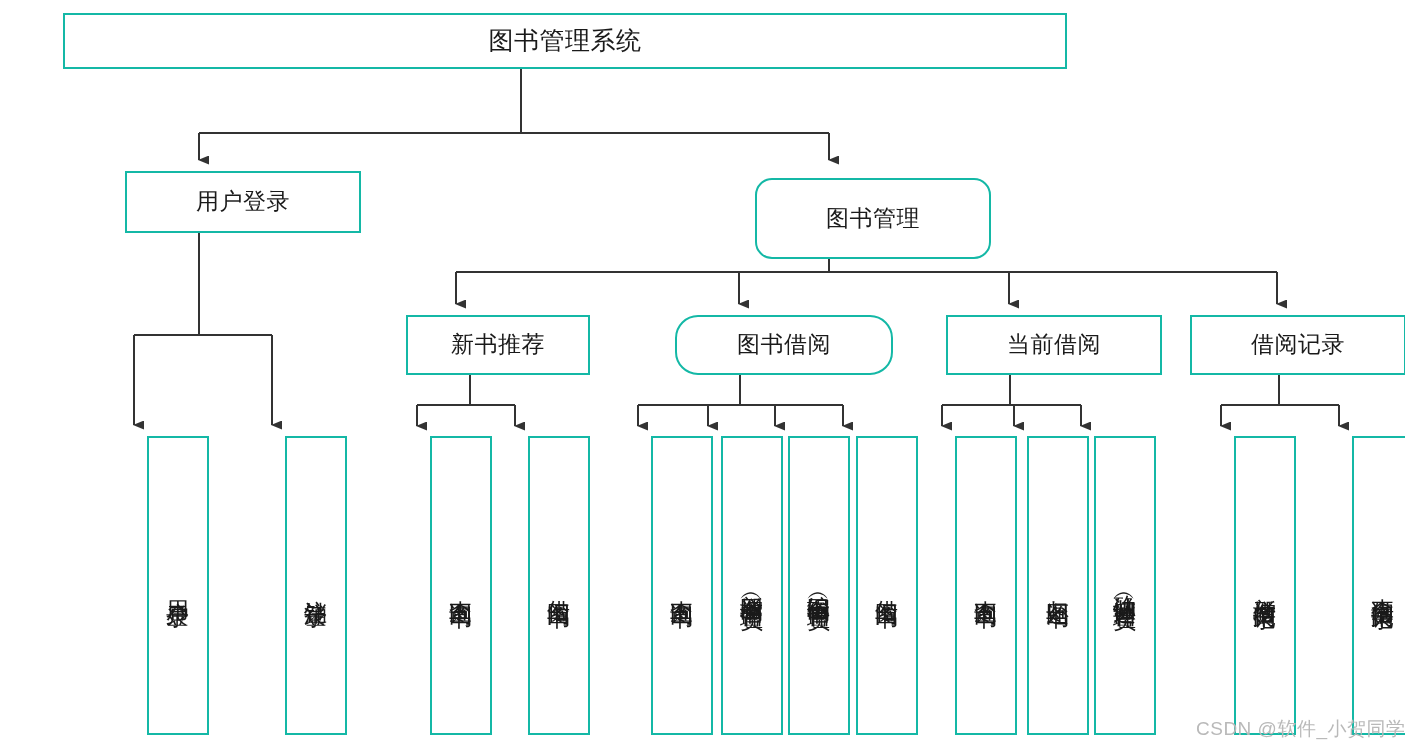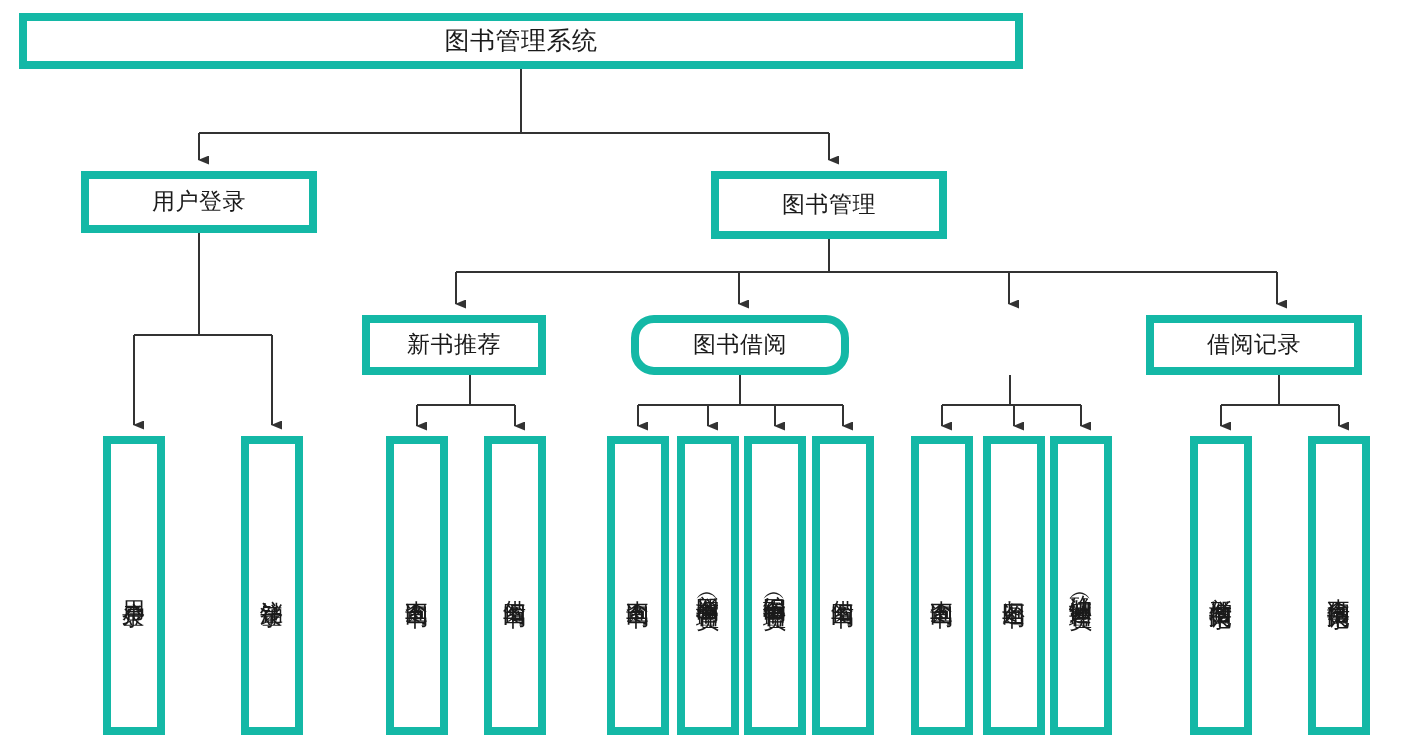--- a/index.html
+++ b/index.html
@@ -22,26 +22,27 @@
     position: absolute;
     left: 0;
     top: 0;
     width: 1405px;
     height: 747px;
     pointer-events: none;
   }
   .node {
     position: absolute;
     box-sizing: border-box;
-    border: 8px solid #14b8a6;
+    border: 2px solid #14b8a6;
     background: #ffffff;
     display: flex;
     align-items: center;
     justify-content: center;
     color: #1a1a1a;
+    margin-left: 44px;
   }
   .node .label {
     display: block;
     text-align: center;
     line-height: 1.18;
     letter-spacing: 0.5px;
   }
   .node.horizontal .label {
     writing-mode: horizontal-tb;
     font-size: 23px;
@@ -122,29 +123,32 @@
     </g>
   </svg>
 
   <div class="node horizontal" id="node-root" style="left: 19px; top: 13px; width: 1004px; height: 56px;">
     <span class="label">图书管理系统</span>
   </div>
 
   <div class="node horizontal" style="left: 81px; top: 171px; width: 236px; height: 62px;">
     <span class="label">用户登录</span>
   </div>
-  <div class="node horizontal" style="left: 711px; top: 171px; width: 236px; height: 68px;">
+  <div class="node horizontal" style="left: 711px; top: 178px; width: 236px; height: 81px; border-radius: 17px;">
     <span class="label">图书管理</span>
   </div>
 
   <div class="node horizontal" style="left: 362px; top: 315px; width: 184px; height: 60px;">
     <span class="label">新书推荐</span>
   </div>
   <div class="node horizontal" style="left: 631px; top: 315px; width: 218px; height: 60px; border-radius: 23px;">
     <span class="label">图书借阅</span>
+  </div>
+  <div class="node horizontal" style="left: 902px; top: 315px; width: 216px; height: 60px;">
+    <span class="label">当前借阅</span>
   </div>
   <div class="node horizontal" style="left: 1146px; top: 315px; width: 216px; height: 60px;">
     <span class="label">借阅记录</span>
   </div>
 
   <div class="node vertical" style="left: 103px; top: 436px; width: 62px; height: 299px;">
     <span class="label">用户登录</span>
   </div>
   <div class="node vertical" style="left: 241px; top: 436px; width: 62px; height: 299px;">
     <span class="label">注销登录</span>
@@ -176,14 +180,15 @@
   <div class="node vertical" style="left: 1050px; top: 436px; width: 62px; height: 299px;">
     <span class="label">确认归还（管理员）</span>
   </div>
   <div class="node vertical" style="left: 1190px; top: 436px; width: 62px; height: 299px;">
     <span class="label">新增借阅记录</span>
   </div>
   <div class="node vertical" style="left: 1308px; top: 436px; width: 62px; height: 299px;">
     <span class="label">查询借阅记录</span>
   </div>
 
+  <div class="watermark" style="left:1196px; top:716px;">CSDN @软件_小贺同学</div>
 
 </div>
 
 </body></html>

